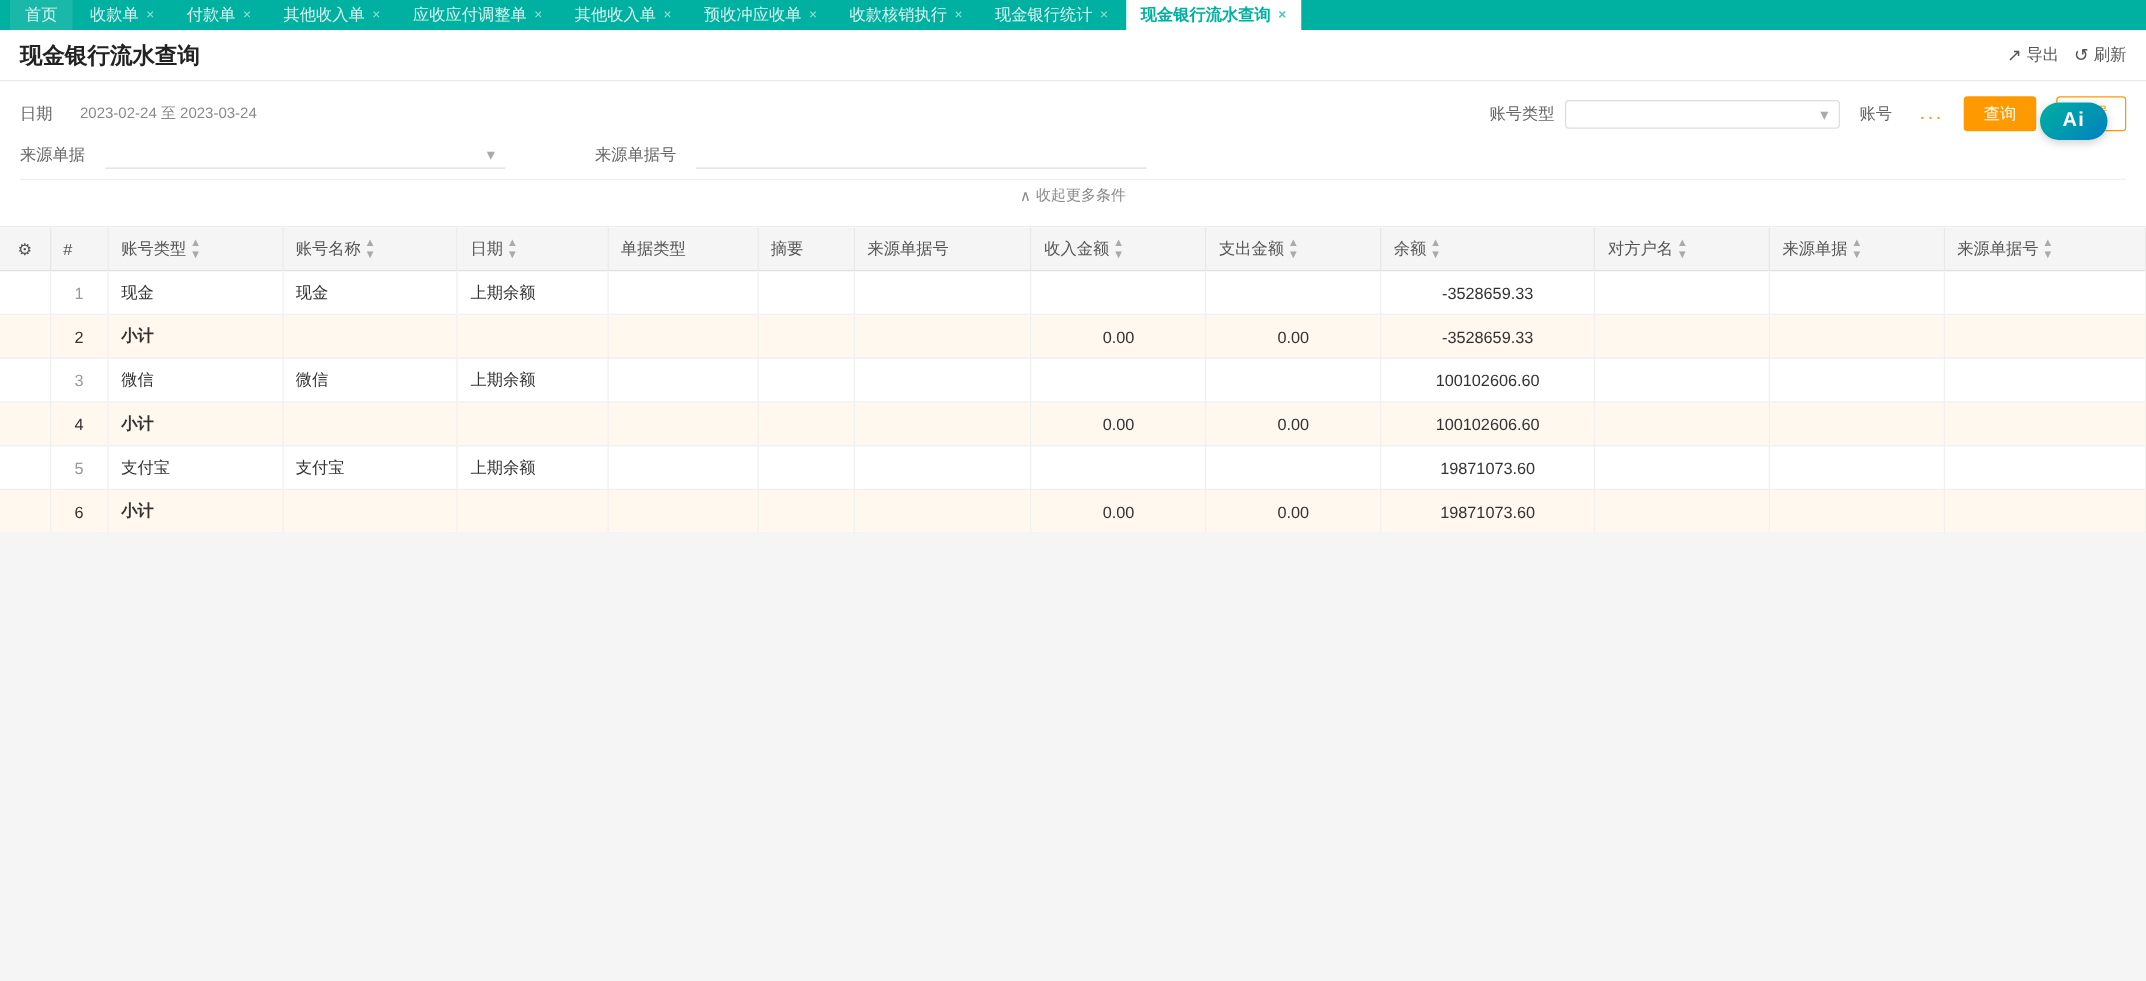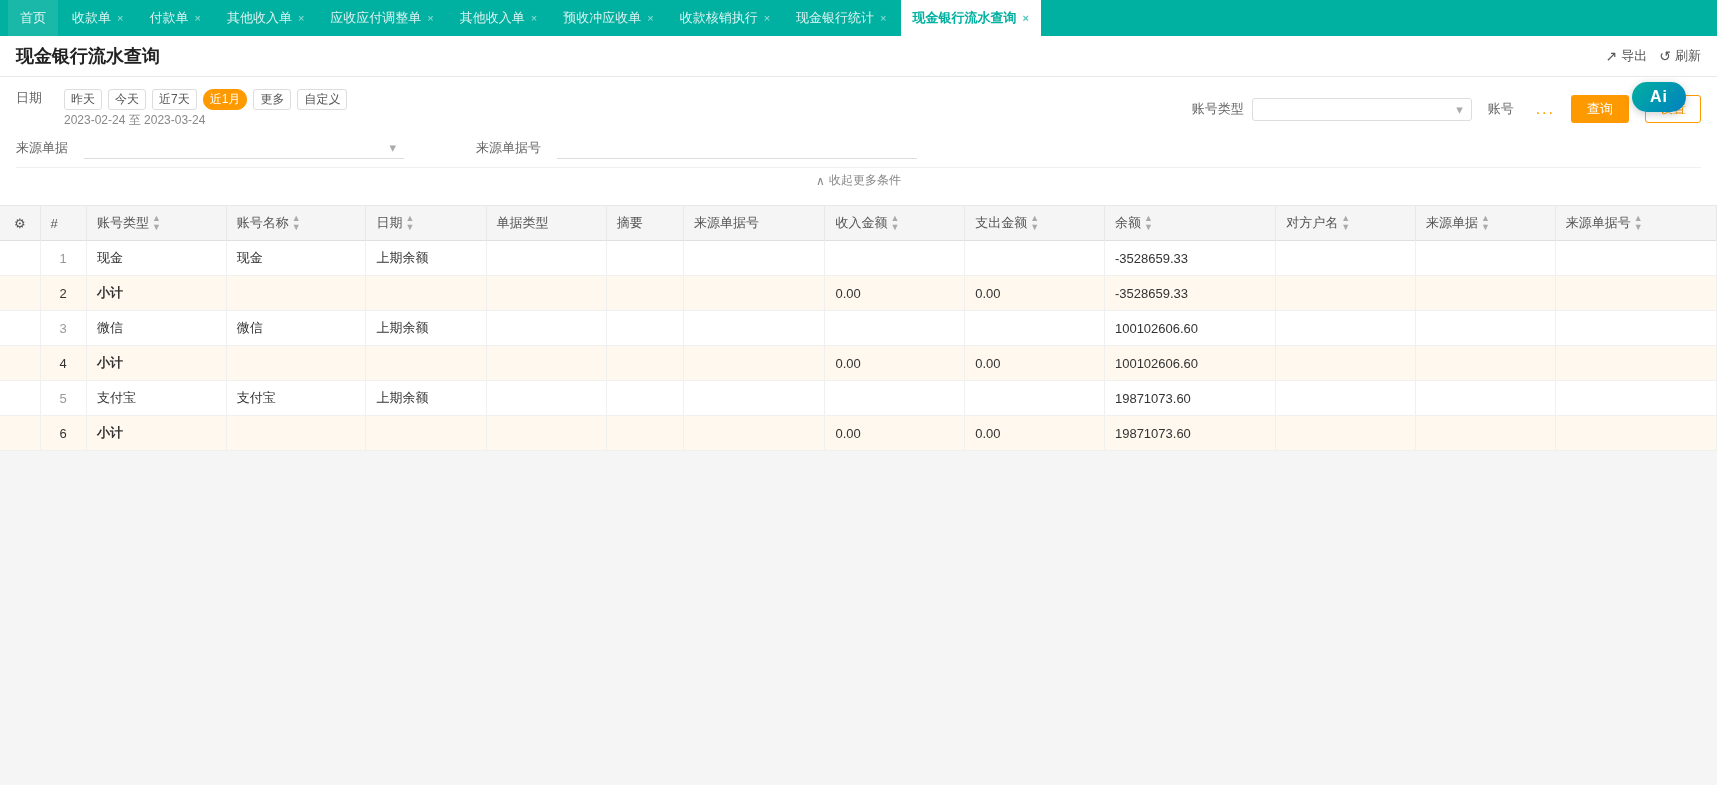--- a/index.html
+++ b/index.html
@@ -3,21 +3,21 @@
   <meta charset="utf-8">
   <style>
     * { box-sizing: border-box; margin: 0; padding: 0; }
     body { font-family: 'Microsoft YaHei', Arial, sans-serif; font-size: 13px; background: #f5f5f5; color: #333; }
 
     
     .top-nav {
       display: flex;
       align-items: center;
       background: #00b0a0;
-      height: 36px;
+      height: 24px;
       padding: 0 8px;
       gap: 2px;
       overflow: hidden;
     }
     .nav-tab {
       display: flex;
       align-items: center;
       padding: 0 12px;
       height: 36px;
       color: rgba(255,255,255,0.85);
@@ -216,21 +216,21 @@
       padding: 8px 10px;
       white-space: nowrap;
       border-right: 1px solid #f0f0f0;
     }
     .row-subtotal {
       background: #fff8ee;
     }
     .row-subtotal td { color: #333; }
     .row-num { color: #999; text-align: center; }
     .text-orange { color: #f90; font-weight: bold; }
-    .td-right { text-align: left; }
+    .td-right { text-align: center; }
     .gear-th {
       width: 36px;
       text-align: center;
       cursor: pointer;
     }
     .ai-badge {
       position: fixed;
       top: 82px;
       right: 31px;
       background: linear-gradient(135deg, #00b0a0, #0080c0);
@@ -302,28 +302,20 @@
     </button>
   </div>
 </div>
 
 <div class="filter-area">
   <div class="filter-row">
 
     <div style="display:flex;align-items:flex-start;gap:8px;">
       <span class="filter-label">日期</span>
       <div style="display:flex;flex-direction:column;gap:2px;">
-        <div class="date-quick-btns">
-          <button class="date-btn">昨天</button>
-          <button class="date-btn">今天</button>
-          <button class="date-btn">近7天</button>
-          <button class="date-btn active">近1月</button>
-          <button class="date-btn">更多</button>
-          <button class="date-btn">自定义</button>
-        </div>
         <div class="date-range-text">2023-02-24 至 2023-03-24</div>
       </div>
     </div>
 
     <div style="flex:1;"></div>
 
     <div style="display:flex;align-items:center;gap:8px;">
       <span class="filter-label">账号类型</span>
       <div class="filter-select" style="min-width:220px;">
         <span style="color:#ccc;"></span>

